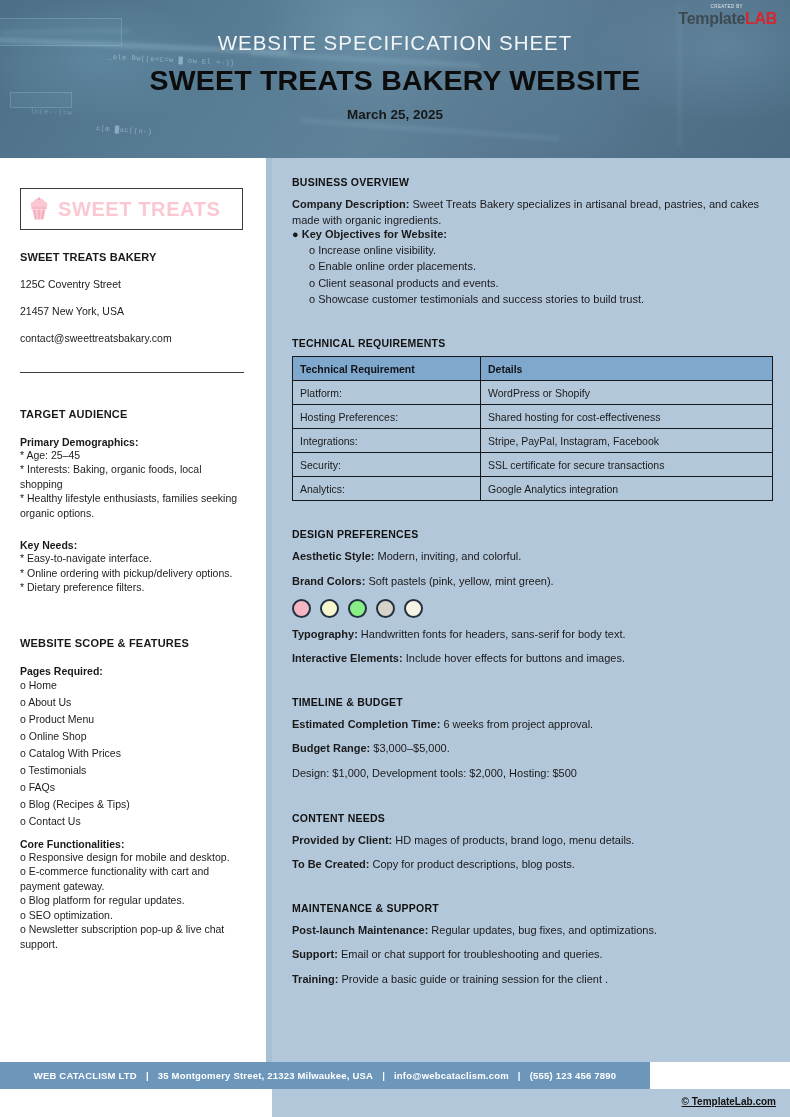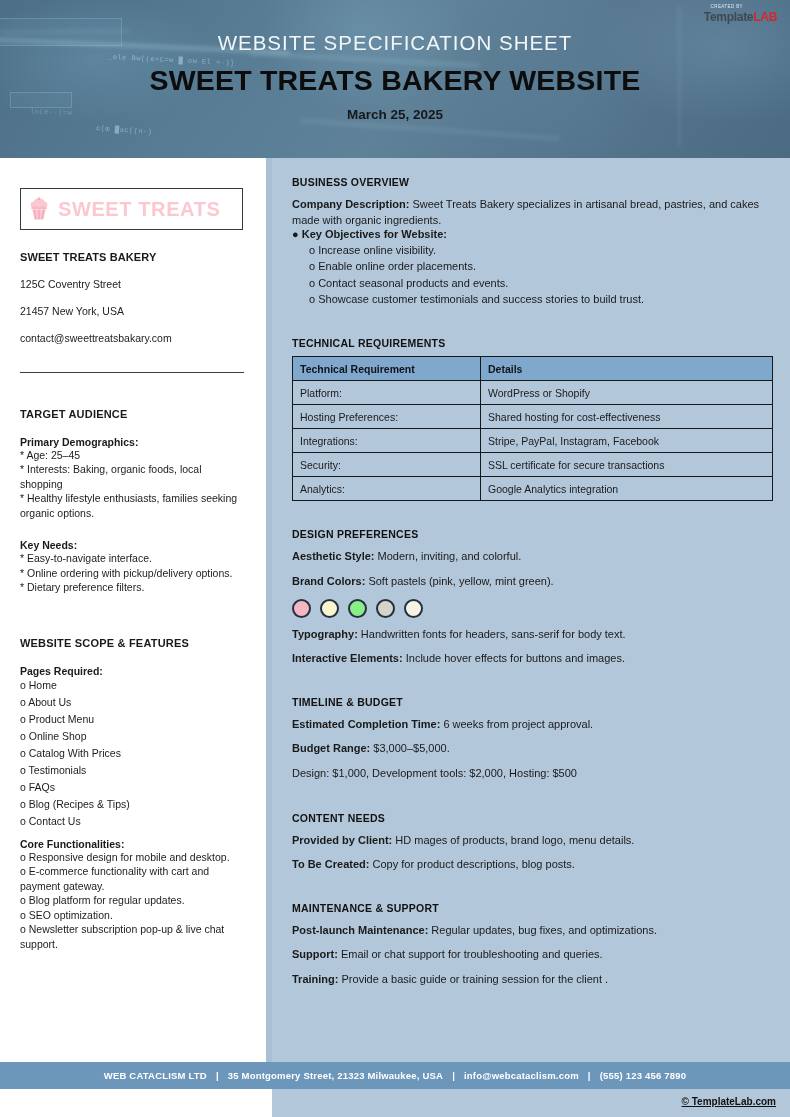--- a/index.html
+++ b/index.html
@@ -46,21 +46,21 @@
     font-size:28.5px;font-weight:bold;color:#0c0c0c;letter-spacing:0.2px;
     margin-top:12px;line-height:1;
   }
   .hdr-date{
     font-size:13.5px;font-weight:bold;color:#16181a;margin-top:14px;line-height:1;
   }
 
   
   .tlab{position:absolute;right:13px;top:5px;z-index:5;text-align:right;}
   .tlab-sup{font-size:4.5px;letter-spacing:.4px;color:#dfe9ee;line-height:1;margin-bottom:1px;margin-right:34px;}
-  .tlab-main{font-size:12px;font-weight:bold;line-height:1;letter-spacing:-0.3px;}
+  .tlab-main{font-size:16px;font-weight:bold;line-height:1;letter-spacing:-0.3px;}
   .tlab-t{color:#3d4a52;}
   .tlab-l{color:#d4262c;}
 
   
   .main-blue{
     position:absolute;left:272px;top:158px;width:518px;height:904px;
     background:#b3c7da;
   }
   .divider-line{
     position:absolute;left:266px;top:158px;width:6px;height:904px;background:#a9bfd4;
@@ -118,21 +118,21 @@
   .tbl td{background:#b3c7da;font-weight:normal;}
   .tbl col.c1{width:188px;}
   .tbl col.c2{width:292px;}
 
   
   .swatches{display:flex;gap:9px;margin-top:9px;}
   .sw{width:19px;height:19px;border-radius:50%;border:2px solid #24303f;box-sizing:border-box;}
 
   
   .footer-bar{
-    position:absolute;left:0;top:1062px;width:790px;height:27px;
+    position:absolute;left:0;top:1062px;width:650px;height:27px;
     background:#6d96bb;display:flex;align-items:center;justify-content:center;
   }
   .footer-txt{
     font-size:9.5px;font-weight:bold;color:#ffffff;letter-spacing:.2px;
     white-space:nowrap;
   }
   .footer-txt .sp{display:inline-block;padding:0 9px;}
   .tl-credit{
     position:absolute;right:14px;top:1096px;
     font-size:10px;font-weight:bold;color:#111;text-decoration:underline;
@@ -238,21 +238,21 @@
 
 <div class="main-inner">
 
   <div class="sec-h">BUSINESS OVERVIEW</div>
   <div class="sec-p"><b>Company Description:</b><span> Sweet Treats Bakery specializes in artisanal bread, pastries, and cakes made with organic ingredients.</span></div>
 
   <div class="bullet-head">● Key Objectives for Website:</div>
   <ul class="sub-list">
     <li>o Increase online visibility.</li>
     <li>o Enable online order placements.</li>
-    <li>o Contact seasonal products and events.</li>
+    <li>o Client seasonal products and events.</li>
     <li>o Showcase customer testimonials and success stories to build trust.</li>
   </ul>
 
   <div class="sec-h" style="margin-top:30px;">TECHNICAL REQUIREMENTS</div>
   <table class="tbl">
     <colgroup>
         <col class="c1">
         <col class="c2">
       </colgroup>
     <thead>

